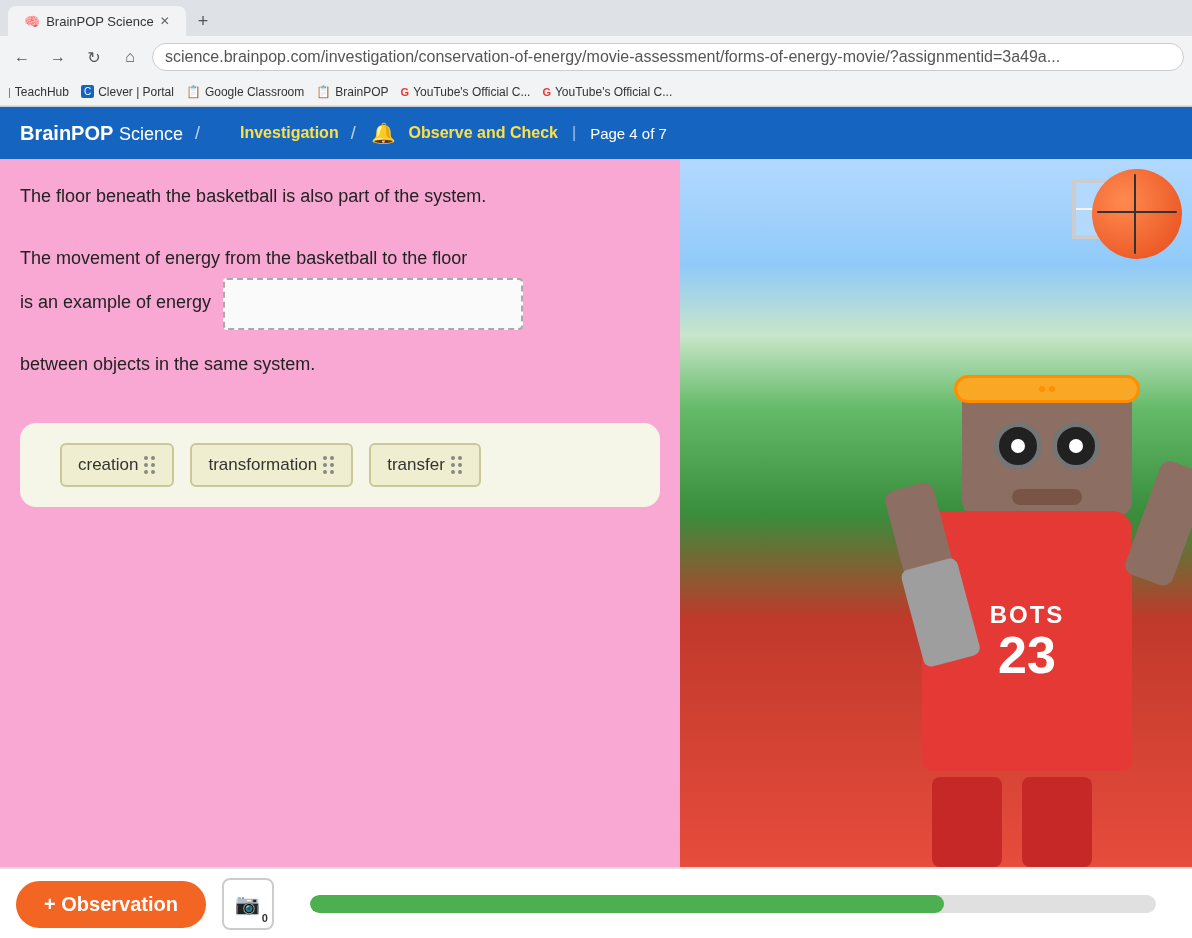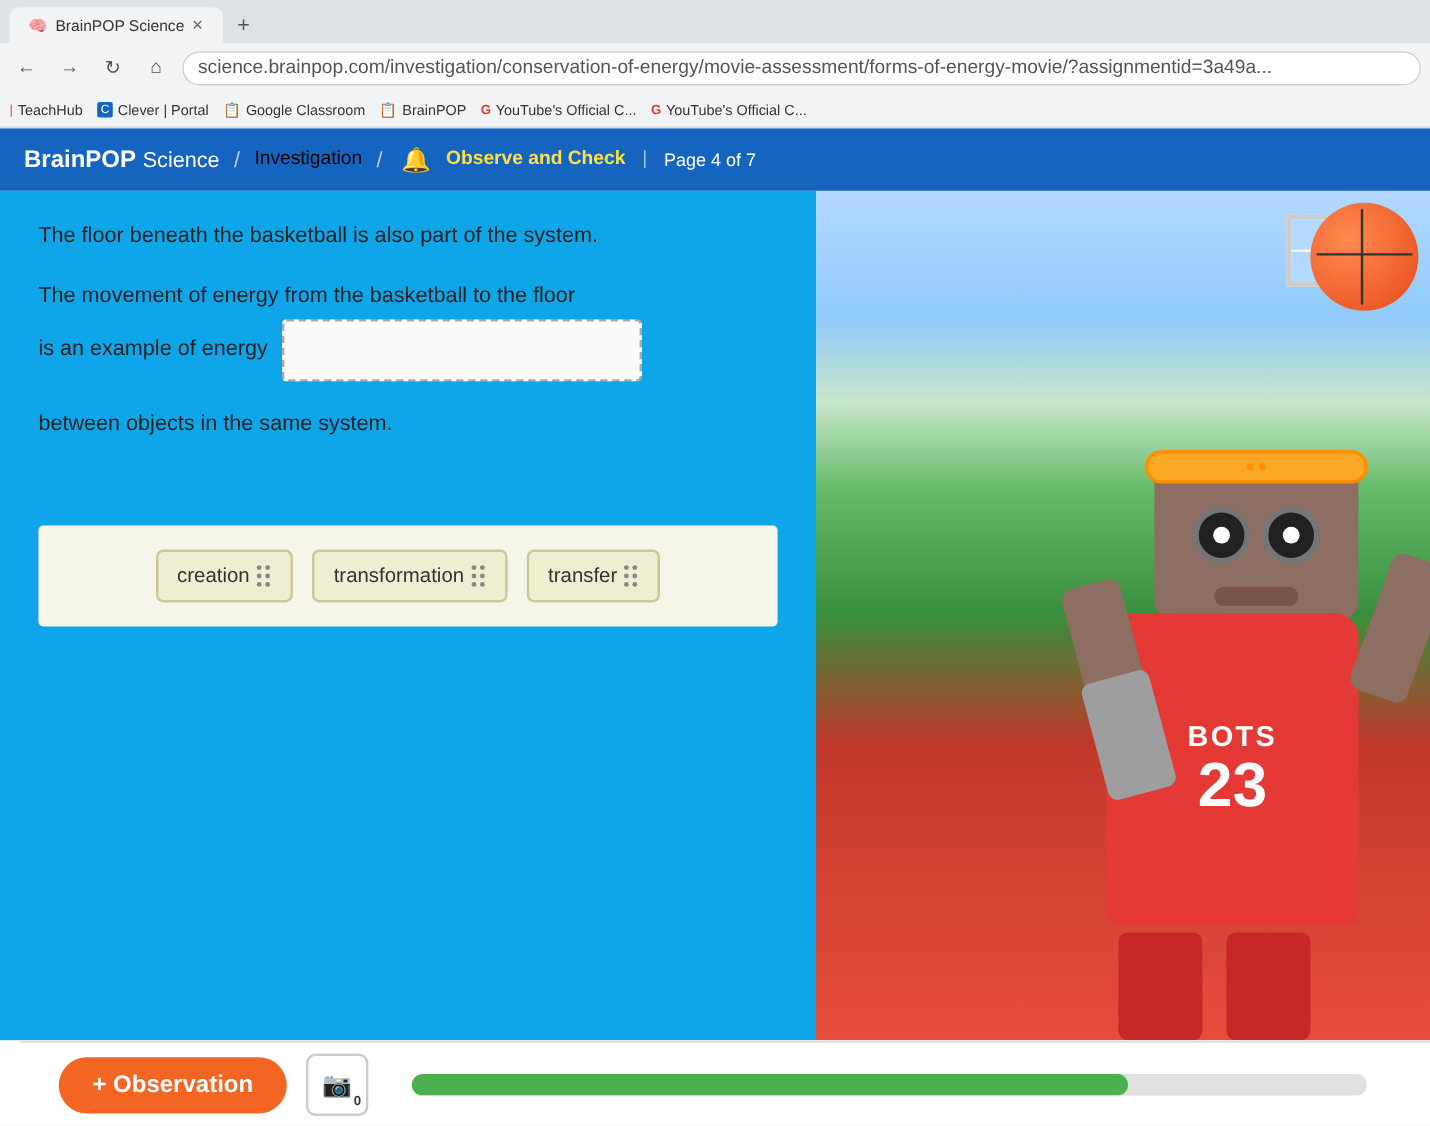--- a/index.html
+++ b/index.html
@@ -115,23 +115,24 @@
       font-size: 20px;
       font-weight: bold;
       color: white;
     }
     .header-sep {
       color: rgba(255,255,255,0.7);
       font-size: 18px;
       margin: 0 4px;
     }
     .header-investigation {
-      color: #000000;
+      color: #fde047;
       font-size: 16px;
-      font-weight: normal;
+      font-weight: bold;
+      margin-left: 28px;
     }
     .header-icon {
       font-size: 20px;
       margin: 0 4px;
     }
     .header-observe {
       color: #fde047;
       font-size: 16px;
       font-weight: bold;
     }
@@ -146,25 +147,25 @@
 
     
     .content-area {
       display: flex;
       flex: 1;
       overflow: hidden;
     }
 
     .left-panel {
       flex: 0 0 680px;
-      padding: 24px 32px;
+      padding: 24px 20px;
       display: flex;
       flex-direction: column;
-      gap: 4px;
-      background: #0ea5e9;
+      gap: 16px;
+      background: #f9a8d4;
       position: relative;
     }
 
     .question-text {
       font-size: 18px;
       color: #222;
       line-height: 1.5;
       margin-bottom: 16px;
     }
 
@@ -176,25 +177,25 @@
       border-radius: 4px;
       background: #fafafa;
       margin: 0 6px;
       vertical-align: middle;
     }
 
     .answer-options {
       display: flex;
       flex-wrap: wrap;
       gap: 16px;
-      margin-top: 71px;
-      justify-content: center;
+      margin-top: 32px;
+      justify-content: flex-start;
       padding: 20px 40px;
       background: #f5f5e8;
-      border-radius: 4px;
+      border-radius: 16px;
     }
 
     .answer-chip {
       display: flex;
       align-items: center;
       gap: 6px;
       background: #f0eed0;
       border: 2px solid #c8c89a;
       border-radius: 6px;
       padding: 10px 16px;
@@ -225,24 +226,23 @@
       overflow: hidden;
     }
 
     
     .bottom-bar {
       height: 72px;
       background: white;
       border-top: 2px solid #e0e0e0;
       display: flex;
       align-items: center;
-      padding: 0 33px;
+      padding: 0 16px;
       gap: 16px;
       position: relative;
-      margin-left: 16px;
     }
 
     .observation-btn {
       background: #f26522;
       color: white;
       border: none;
       border-radius: 30px;
       padding: 12px 28px;
       font-size: 20px;
       font-weight: bold;

